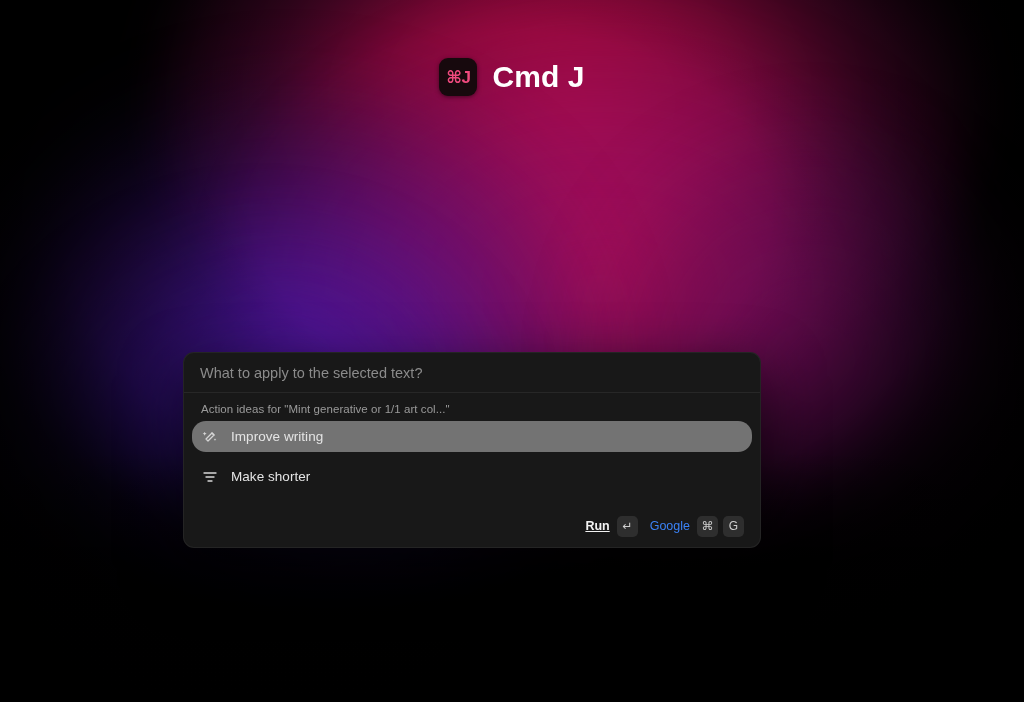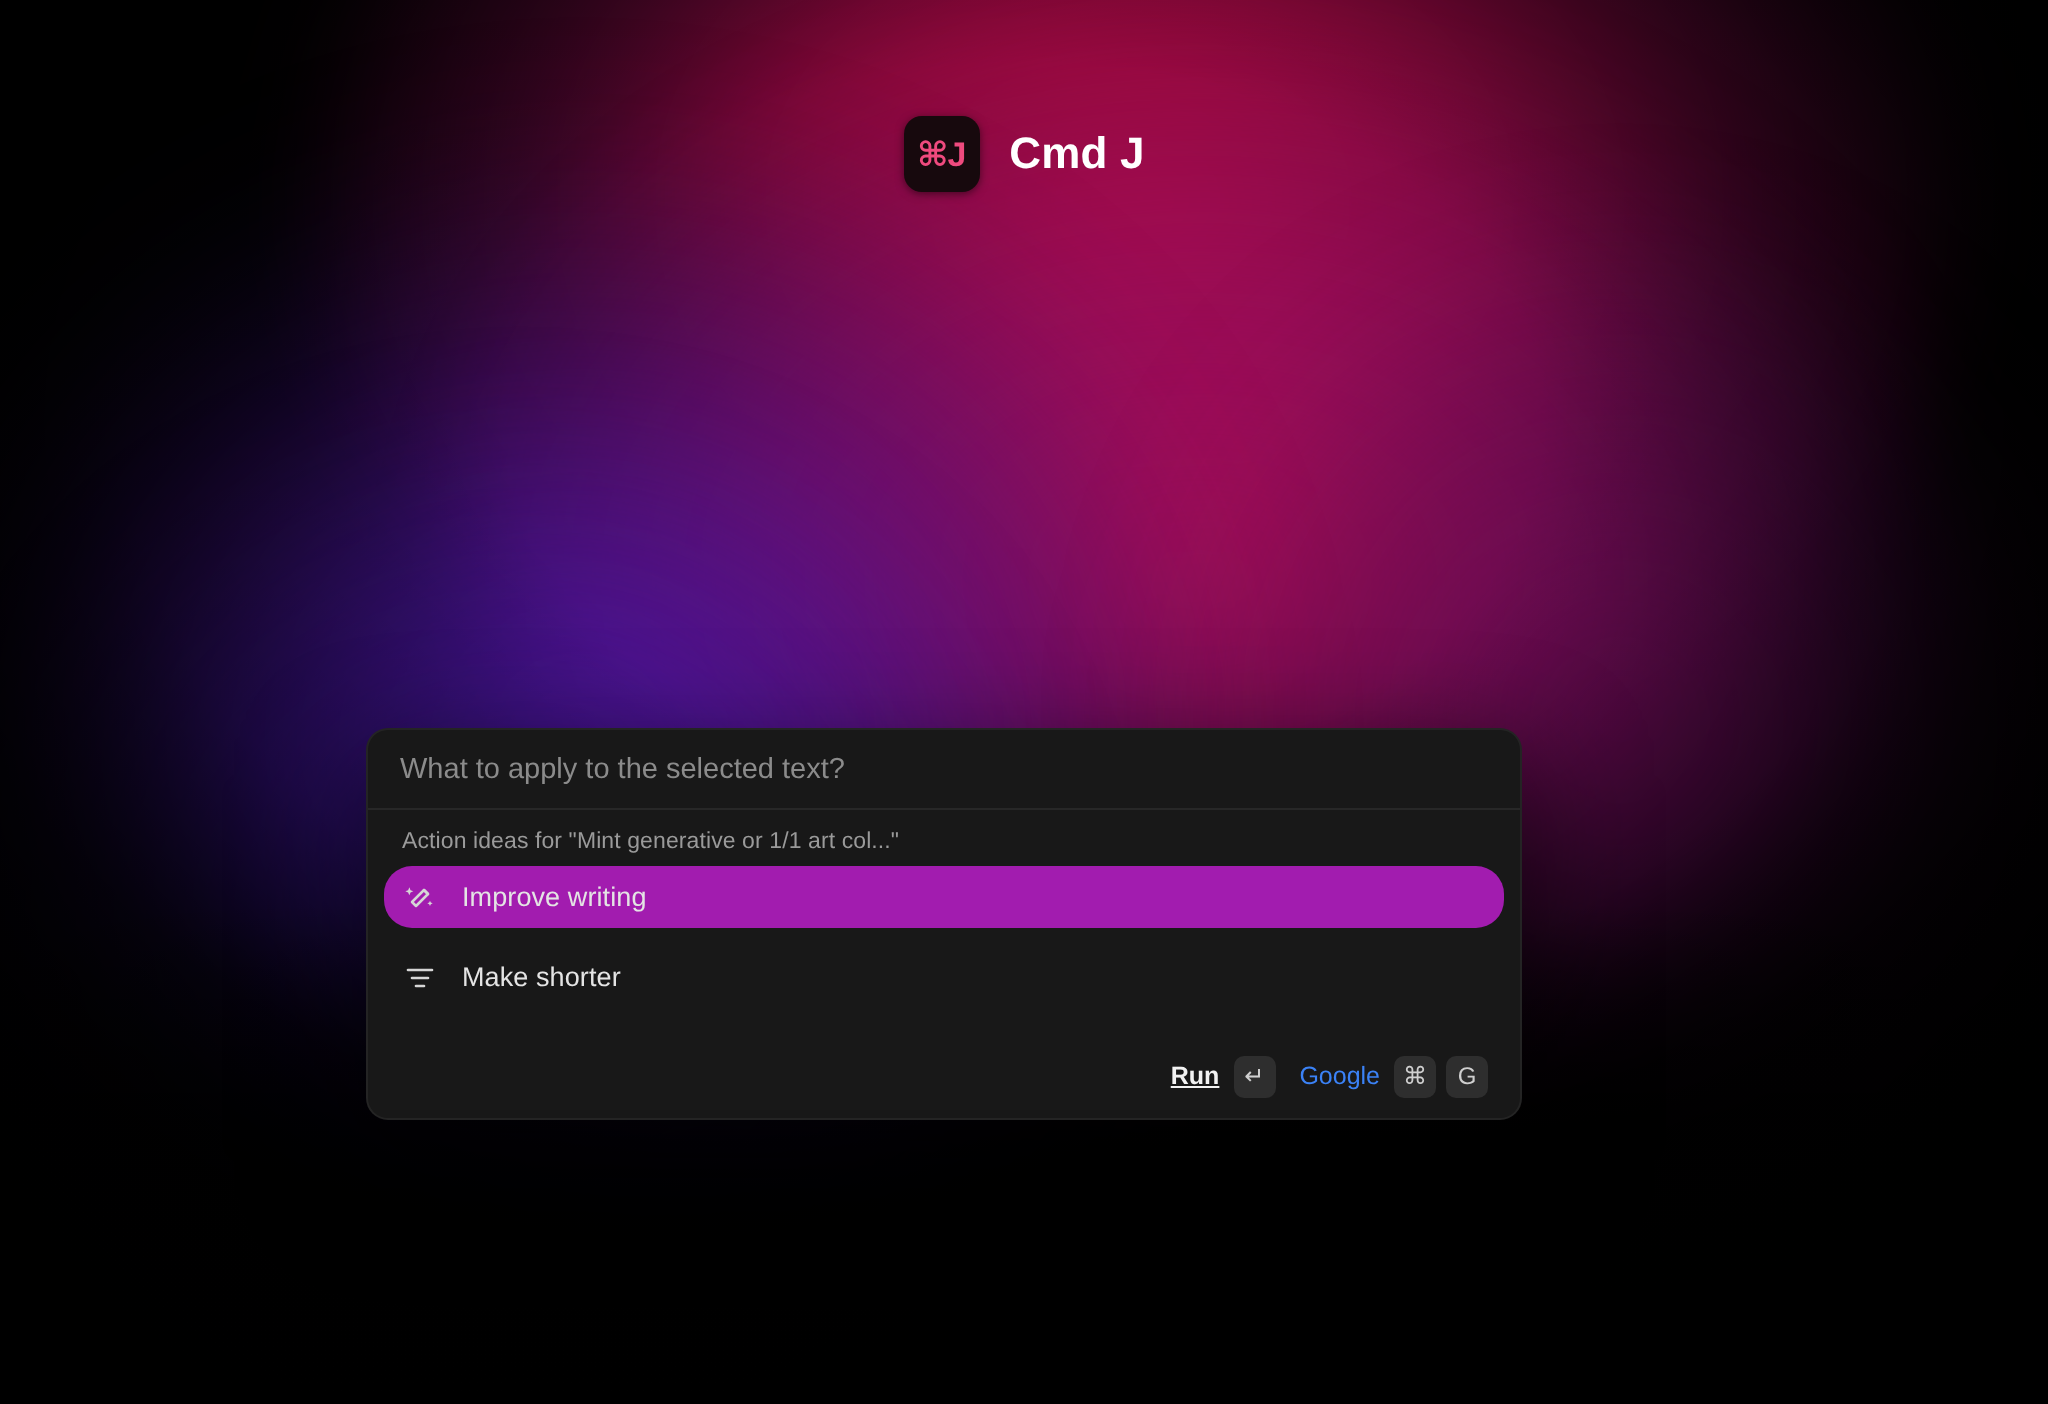--- a/index.html
+++ b/index.html
@@ -152,21 +152,21 @@
 
   .brand-mark span {
     font-size: 17px;
     line-height: 1;
     font-weight: 700;
     color: #ef4a7e;
     letter-spacing: -0.5px;
   }
 
   .brand-name {
-    font-size: 22px;
+    font-size: 30px;
     font-weight: 700;
     color: #ffffff;
     letter-spacing: 0.1px;
   }
 
   
   .headline {
     margin-top: 42px;
     width: 640px;
     text-align: center;
@@ -174,21 +174,21 @@
     line-height: 0.99;
     font-weight: 700;
     color: #ffffff;
     letter-spacing: -2.4px;
   }
 
   
   .palette {
     position: absolute;
     left: 183px;
-    top: 364px;
+    top: 352px;
     width: 578px;
     border-radius: 11px;
     background: #181818;
     border: 1px solid rgba(255,255,255,0.055);
     box-shadow: 0 22px 60px rgba(0,0,0,0.62);
     overflow: hidden;
   }
 
   .palette-input-row {
     height: 40px;
@@ -224,21 +224,21 @@
     display: flex;
     align-items: center;
     gap: 13px;
     height: 31px;
     margin-bottom: 9px;
     padding: 0 9px;
     border-radius: 7px;
     cursor: default;
   }
 
-  .action-item.selected { background: #a21caf; border-radius: 14px; }
+  .action-item.selected { background: #737373; border-radius: 14px; }
 
   .action-icon {
     width: 17px;
     height: 17px;
     flex: 0 0 17px;
     display: flex;
     align-items: center;
     justify-content: center;
     color: #d6d6d6;
   }

